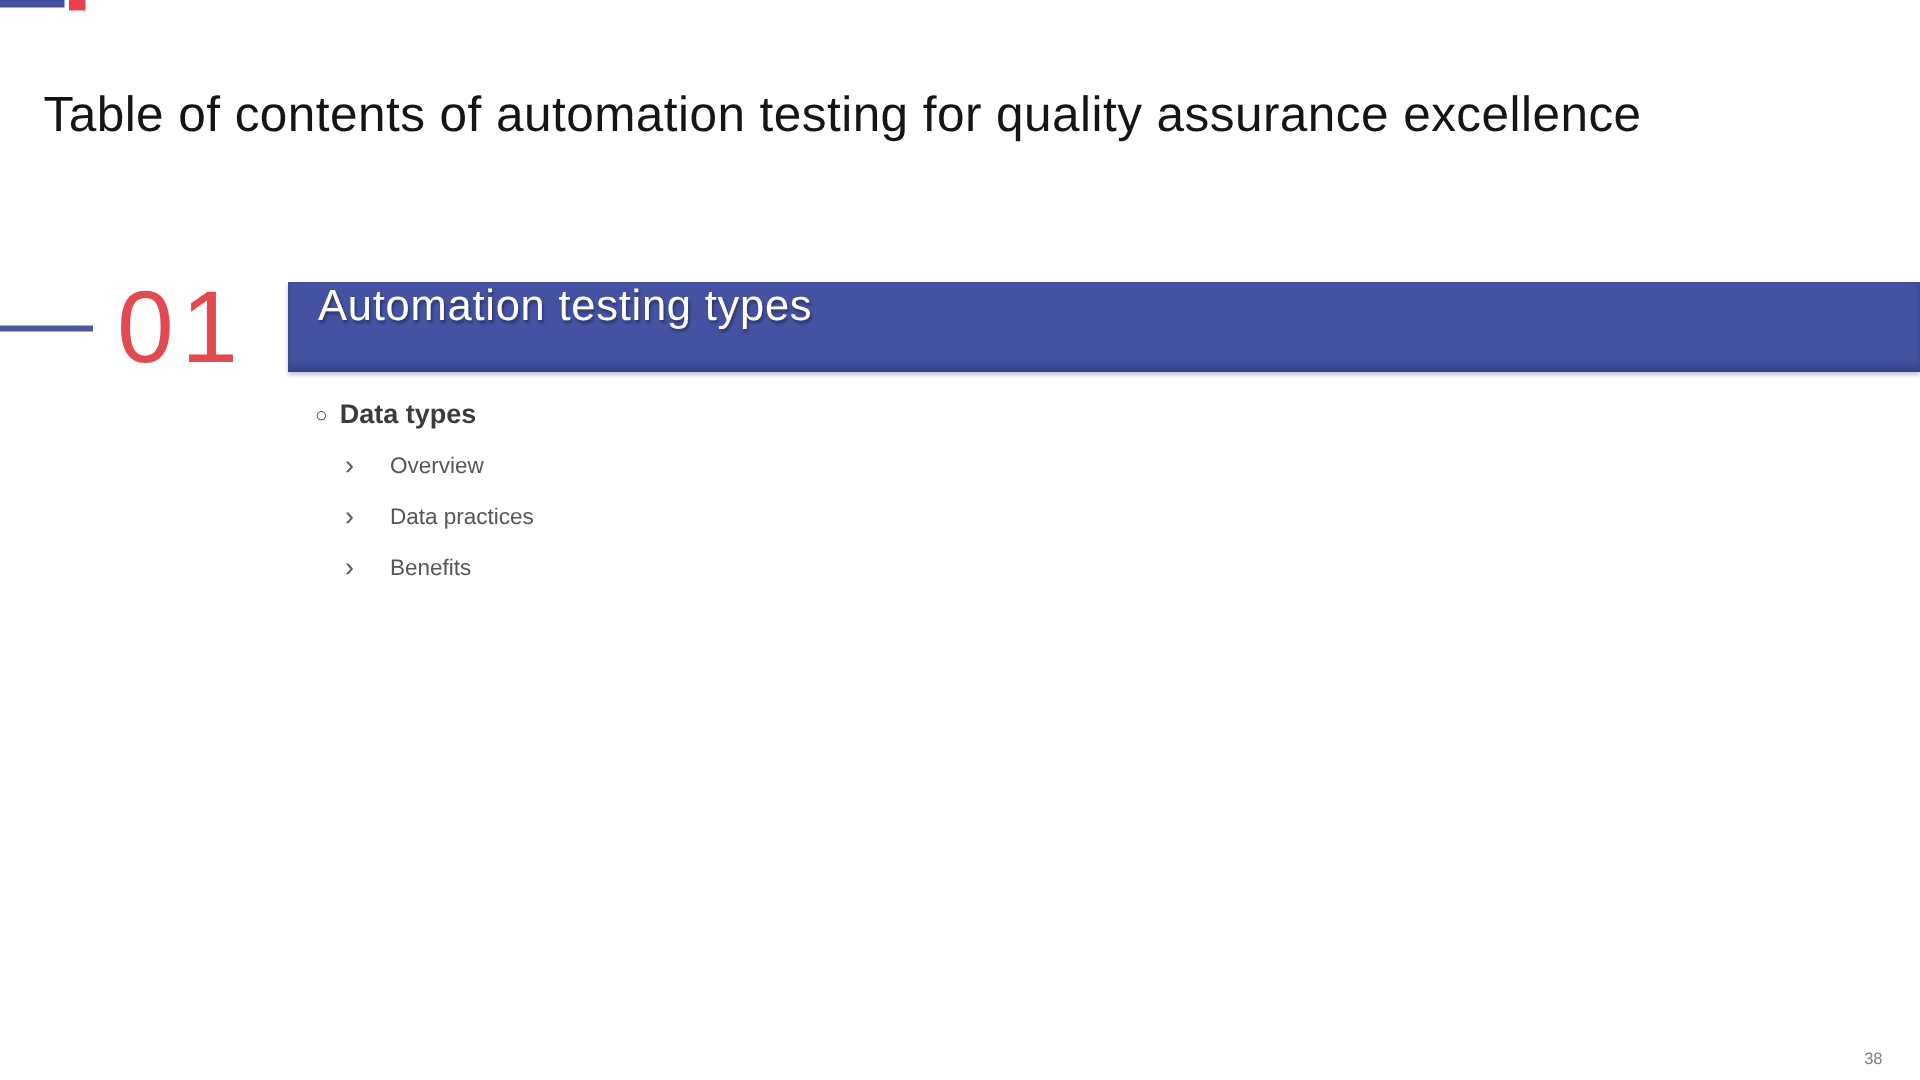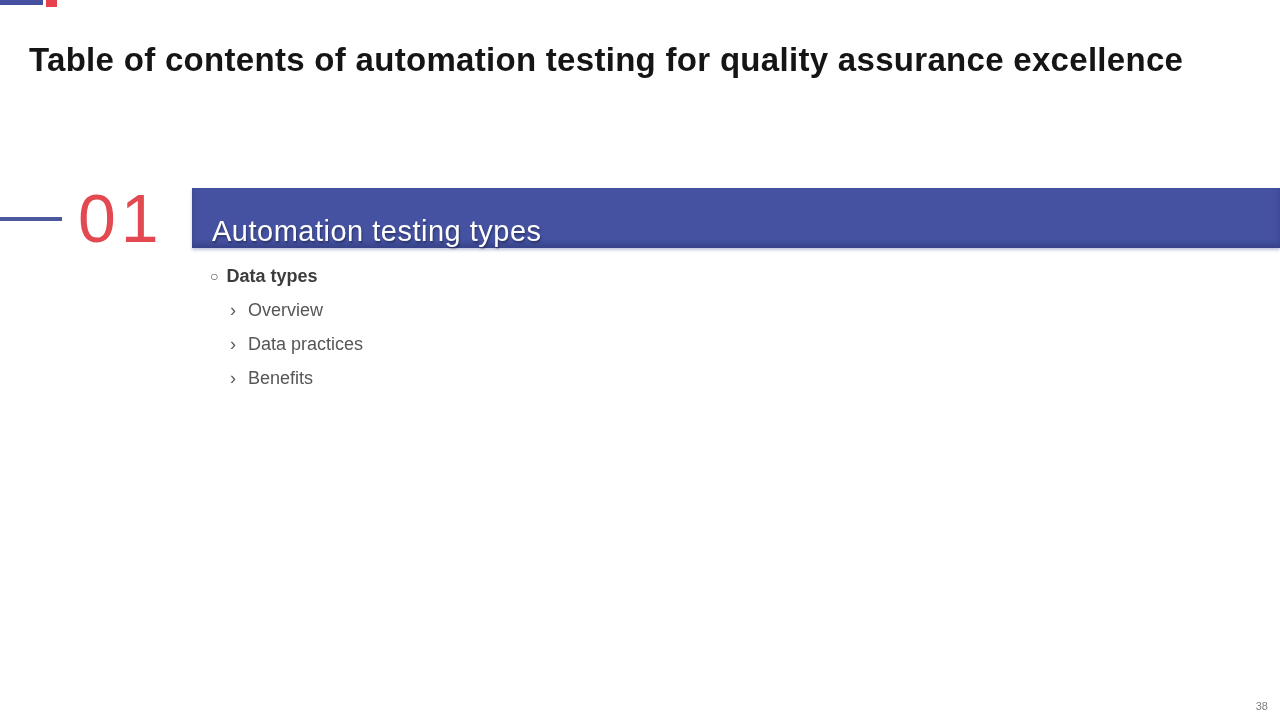--- a/index.html
+++ b/index.html
@@ -26,26 +26,26 @@
   .corner-bar-red {
     position: absolute;
     left: 46px; top: 0;
     width: 11px; height: 7px;
     background: #e8404d;
   }
 
   
   .slide-title {
     position: absolute;
-    left: 29px; top: 38px;
+    left: 29px; top: 54px;
     width: 1200px;
     margin: 0;
     font-size: 33px;
     line-height: 44px;
-    font-weight: 700;
+    font-weight: 400;
     letter-spacing: 0.3px;
     color: #151515;
     font-family: "Liberation Sans", sans-serif;
   }
 
   
   .section-dash {
     position: absolute;
     left: 0; top: 217px;
     width: 62px; height: 4px;
@@ -64,21 +64,21 @@
   }
 
   
   .section-banner {
     position: absolute;
     left: 192px; top: 188px;
     width: 1088px; height: 60px;
     background: #4552a1;
     box-shadow: inset 0 -4px 5px rgba(30, 38, 90, 0.35), 0 2px 3px rgba(69, 82, 160, 0.35);
     display: flex;
-    align-items: flex-end;
+    align-items: flex-start;
   }
   .section-banner-title {
     padding-left: 20px;
     font-size: 29px;
     color: #ffffff;
     letter-spacing: 0.5px;
     text-shadow: 1px 2px 2px rgba(0, 0, 0, 0.35);
   }
 
   
@@ -105,29 +105,30 @@
   .toc-subrow {
     margin-left: 20px;
   }
   .bullet-chevron {
     font-size: 18px;
     color: #5a5a5a;
     margin-right: 12px;
     line-height: 1;
   }
   .toc-subitem-label {
-    font-size: 18px;
+    font-size: 15px;
     font-weight: 400;
     color: #565656;
+    margin-left: 12px;
   }
 
   
   .page-number {
     position: absolute;
-    right: 12px; top: 700px;
+    right: 25px; top: 700px;
     font-size: 11px;
     color: #808080;
   }
 </style>
 </head>
 <body>
 
 <div class="slide">
 
   <div class="corner-bar-blue"></div>

